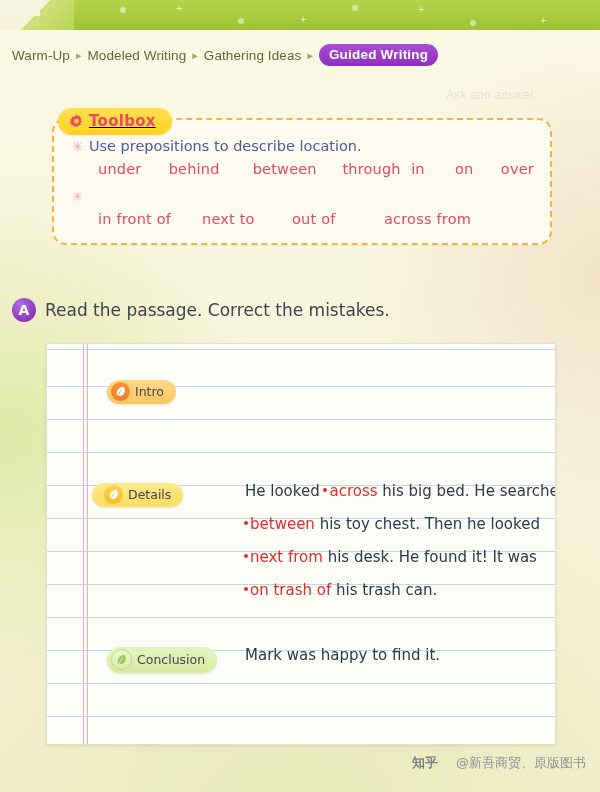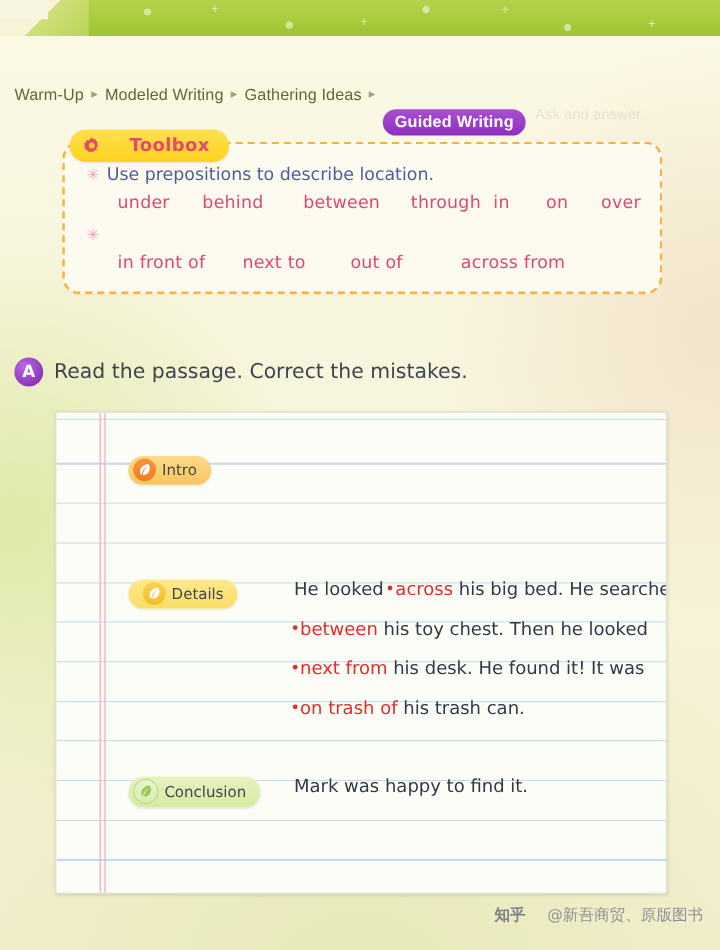--- a/index.html
+++ b/index.html
@@ -93,42 +93,42 @@
     font-size: 11px;
   }
   .crumb.active {
     background: #9b3fc7;
     background: linear-gradient(180deg, #a84fd1 0%, #8e2fbd 100%);
     color: #ffffff;
     padding: 3px 10px 4px;
     border-radius: 11px;
     font-weight: bold;
     letter-spacing: .2px;
-    margin-top: 47px;
   }
 
   
   .toolbox-wrap {
     position: absolute;
     top: 102px;
     left: 52px;
     width: 500px;
   }
   .toolbox-tab {
     position: absolute;
     top: 6px;
     left: 6px;
     background: linear-gradient(180deg, #ffe14f 0%, #ffd21f 100%);
     border-radius: 16px;
     padding: 4px 16px 5px 10px;
     display: flex;
     align-items: center;
-    gap: 23px;
+    gap: 4px;
     z-index: 3;
     box-shadow: 0 1px 2px rgba(0,0,0,.08);
+    text-decoration: underline;
   }
   .gear {
     width: 17px; height: 17px;
     position: relative;
     display: inline-block;
   }
   .gear svg { display: block; }
   .toolbox-title {
     color: #e8486b;
     font-weight: bold;
@@ -247,21 +247,21 @@
   }
   .tag .leaf {
     width: 19px; height: 19px;
     border-radius: 50%;
     display: flex;
     align-items: center;
     justify-content: center;
   }
   .tag-intro { background: linear-gradient(180deg, #ffd98a 0%, #f9c65e 100%); left: 60px; top: 36px; }
   .tag-intro .leaf { background: linear-gradient(180deg, #f6953c 0%, #ee7d22 100%); }
-  .tag-details { background: linear-gradient(180deg, #ffe98f 0%, #fade62 100%); left: 60px; top: 139px; padding-left: 12px; }
+  .tag-details { background: linear-gradient(180deg, #ffe98f 0%, #fade62 100%); left: 45px; top: 139px; padding-left: 12px; }
   .tag-details .leaf { background: linear-gradient(180deg, #fcd34b 0%, #f2bc2a 100%); }
   .tag-conclusion { background: linear-gradient(180deg, #e6f2c2 0%, #d7ea9f 100%); left: 60px; top: 303px; }
   .tag-conclusion .leaf { background: linear-gradient(180deg, #eaf5d2 0%, #d9ecae 100%); border: 1px solid #bcd98a; }
 
   .passage {
     position: absolute;
     left: 198px;
     width: 300px;
     font-family: "DejaVu Sans", sans-serif;
     font-size: 15px;

